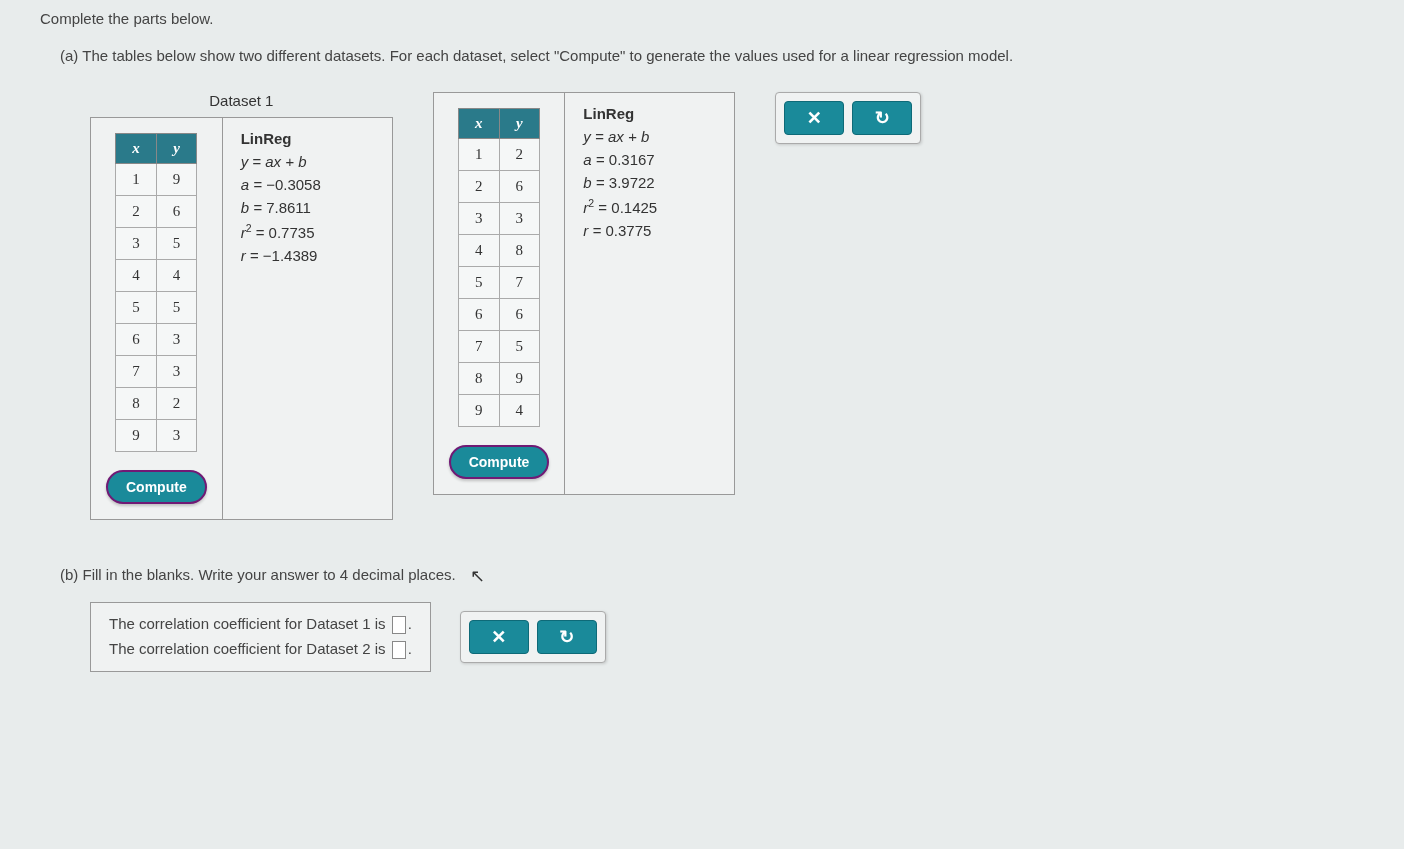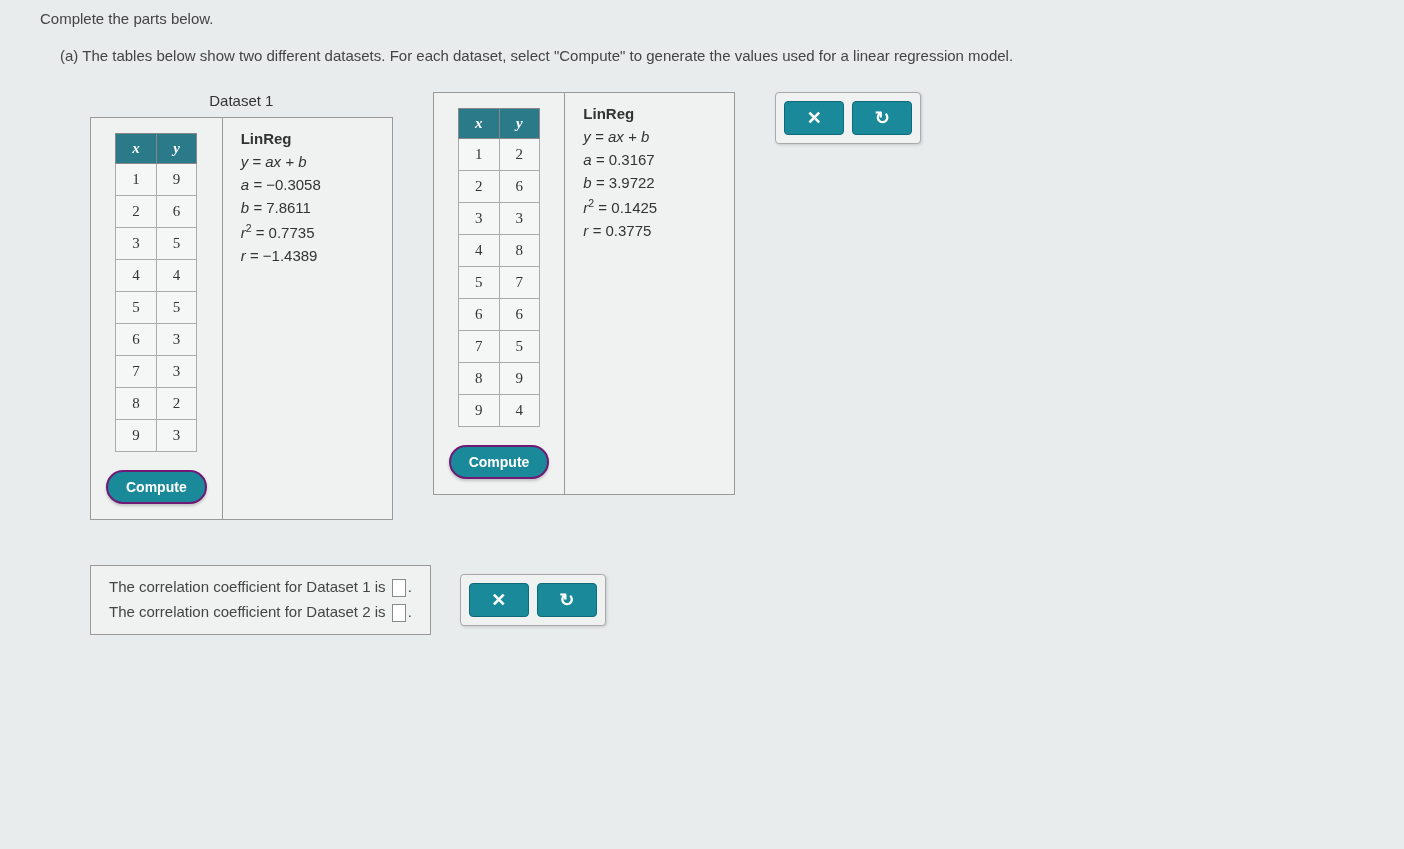--- a/index.html
+++ b/index.html
@@ -286,20 +286,24 @@
   </div>
 
   <div class="control-box">
     <button class="ctrl-btn">✕</button>
     <button class="ctrl-btn">↻</button>
   </div>
 
 </div>
 
 <div class="part-b-wrap">
+  <div class="part-b-text">
+    <span>(b) Fill in the blanks. Write your answer to 4 decimal places.</span>
+    <span class="cursor-icon">↖</span>
+  </div>
   <div class="answers-row">
     <div class="answers-box">
       <div>
         <span>The correlation coefficient for Dataset 1 is </span><span class="blank"></span><span>.</span>
       </div>
       <div style="margin-top:6px;">
         <span>The correlation coefficient for Dataset 2 is </span><span class="blank"></span><span>.</span>
       </div>
     </div>
     <div class="control-box">

